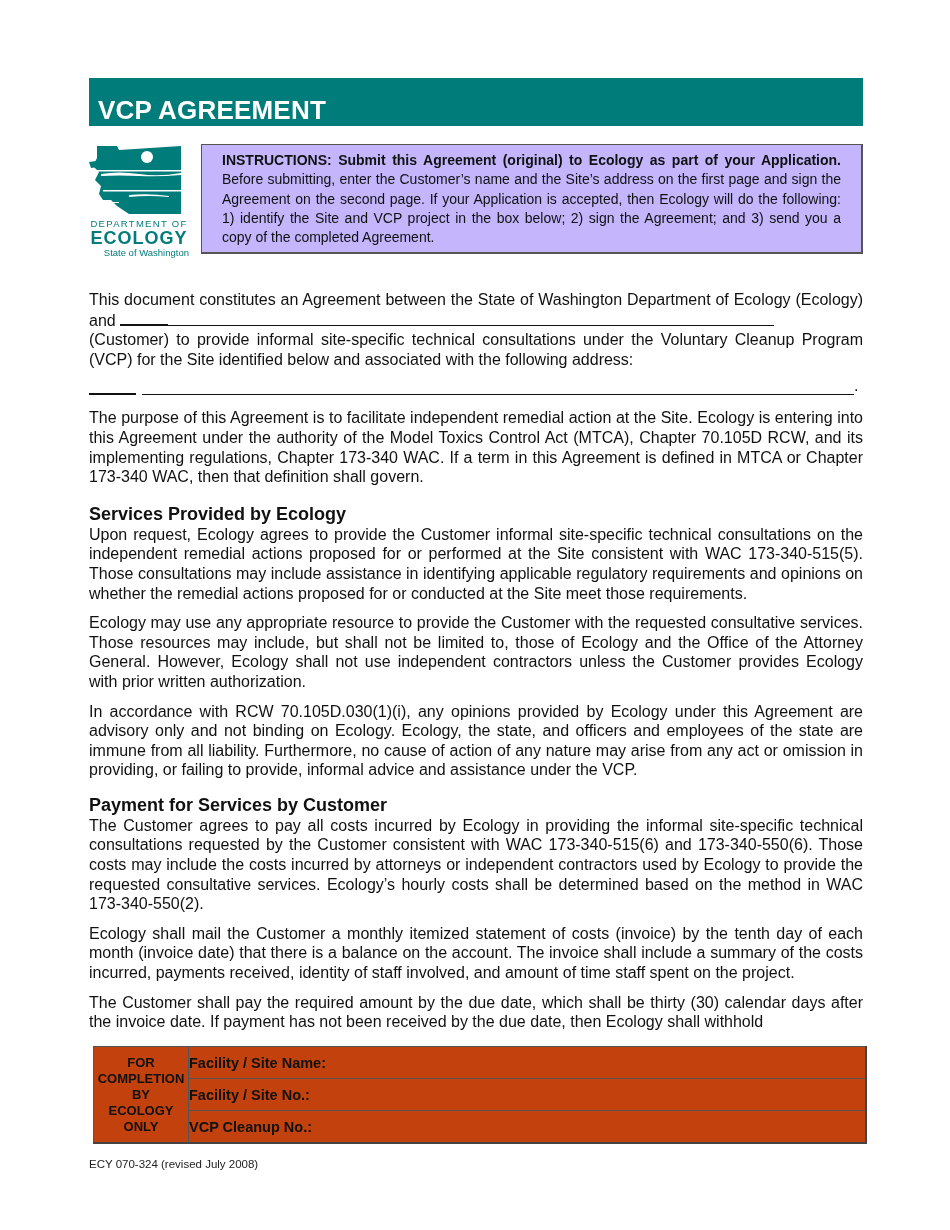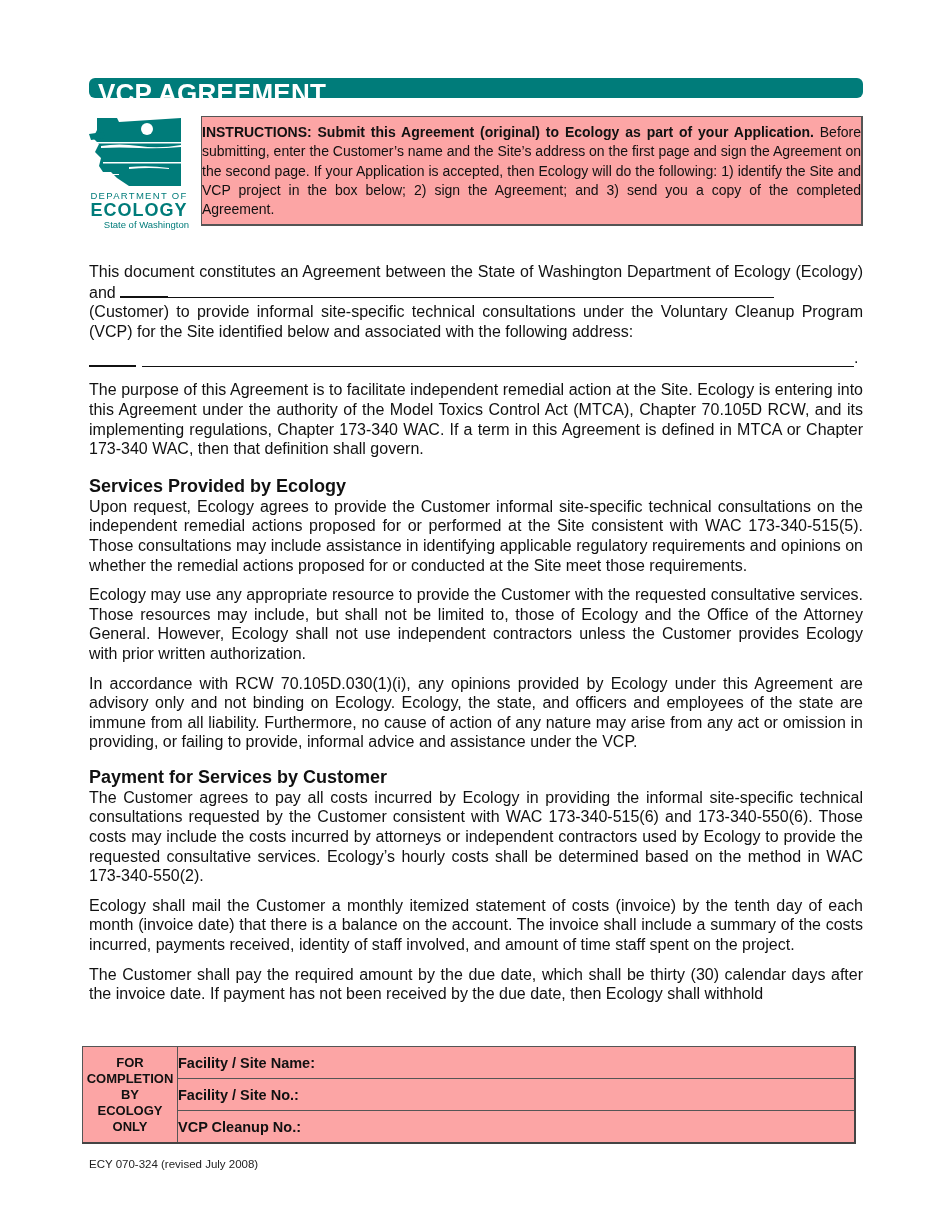--- a/index.html
+++ b/index.html
@@ -1,35 +1,35 @@
 <!DOCTYPE html>
 <html><head>
 <meta charset="utf-8">
 <style>
   html, body { margin: 0; padding: 0; background: #ffffff; }
   body { width: 950px; height: 1230px; position: relative; font-family: "Liberation Sans", sans-serif; color: #111; }
   .page { position: absolute; left: 89px; top: 78px; width: 774px; }
-  .title-bar { background: #007c7a; color: #fff; height: 20px; display: flex; align-items: flex-start; padding-left: 9px; font-weight: bold; font-size: 26px; letter-spacing: 0.2px; border-radius: 6px; }
+  .title-bar { background: #007c7a; color: #fff; height: 48px; display: flex; align-items: flex-end; padding-left: 9px; font-weight: bold; font-size: 26px; letter-spacing: 0.2px; }
   .header-row { display: flex; margin-top: 18px; height: 110px; }
   .logo { width: 100px; height: 110px; position: relative; flex: none; }
   .logo svg { display: block; }
   .logo .l1 { font-size: 9.5px; letter-spacing: 1.3px; color: #007c7a; text-align: center; margin-top: 2px; }
   .logo .l2 { font-size: 18px; font-weight: bold; letter-spacing: 1px; color: #007c7a; text-align: center; line-height: 18px; }
   .logo .l3 { font-size: 9.5px; color: #007c7a; text-align: right; line-height: 11px; }
-  .instructions { margin-left: 12px; flex: 1; background: #fca5a5; border: 1px solid #555; border-right-width: 2px; border-bottom-width: 2px; padding: 6px 0; font-size: 14px; line-height: 19.3px; text-align: justify; height: 95px; box-sizing: content-box; }
+  .instructions { margin-left: 12px; flex: 1; background: #c4b5fd; border: 1px solid #555; border-right-width: 2px; border-bottom-width: 2px; padding: 6px 20px; font-size: 14px; line-height: 19.3px; text-align: justify; height: 95px; box-sizing: content-box; }
   .instructions b { font-weight: bold; }
   p { margin: 0; font-size: 16px; line-height: 19.6px; text-align: justify; }
   .intro { margin-top: 36px; }
   .blank { display: inline-block; border-bottom: 1px solid #111; vertical-align: baseline; height: 14px; }
   .blank.thick { border-bottom-width: 2px; }
   .line-row { display: flex; align-items: flex-end; height: 20px; margin-top: 6px; }
   h2 { margin: 0; font-size: 18px; font-weight: bold; line-height: 22px; }
   .gap { margin-top: 10px; }
   .sec-gap { margin-top: 14px; }
-  table.eco { position: absolute; left: 82px; top: 1046px; width: 774px; border-collapse: collapse; background: #fca5a5; }
+  table.eco { position: absolute; left: 93px; top: 1046px; width: 774px; border-collapse: collapse; background: #c2410c; }
   table.eco td { border: 1px solid #555; font-weight: bold; font-size: 14.5px; height: 31px; padding: 0 0; }
   table.eco td.left { width: 94px; text-align: center; font-size: 13px; line-height: 16px; padding: 0; }
   table.eco { border-right: 2px solid #444; border-bottom: 2px solid #444; }
   .footer { position: absolute; left: 89px; top: 1158px; font-size: 11.5px; color: #222; }
 </style>
 </head>
 <body>
 
 <div class="page">
   <div class="title-bar">

